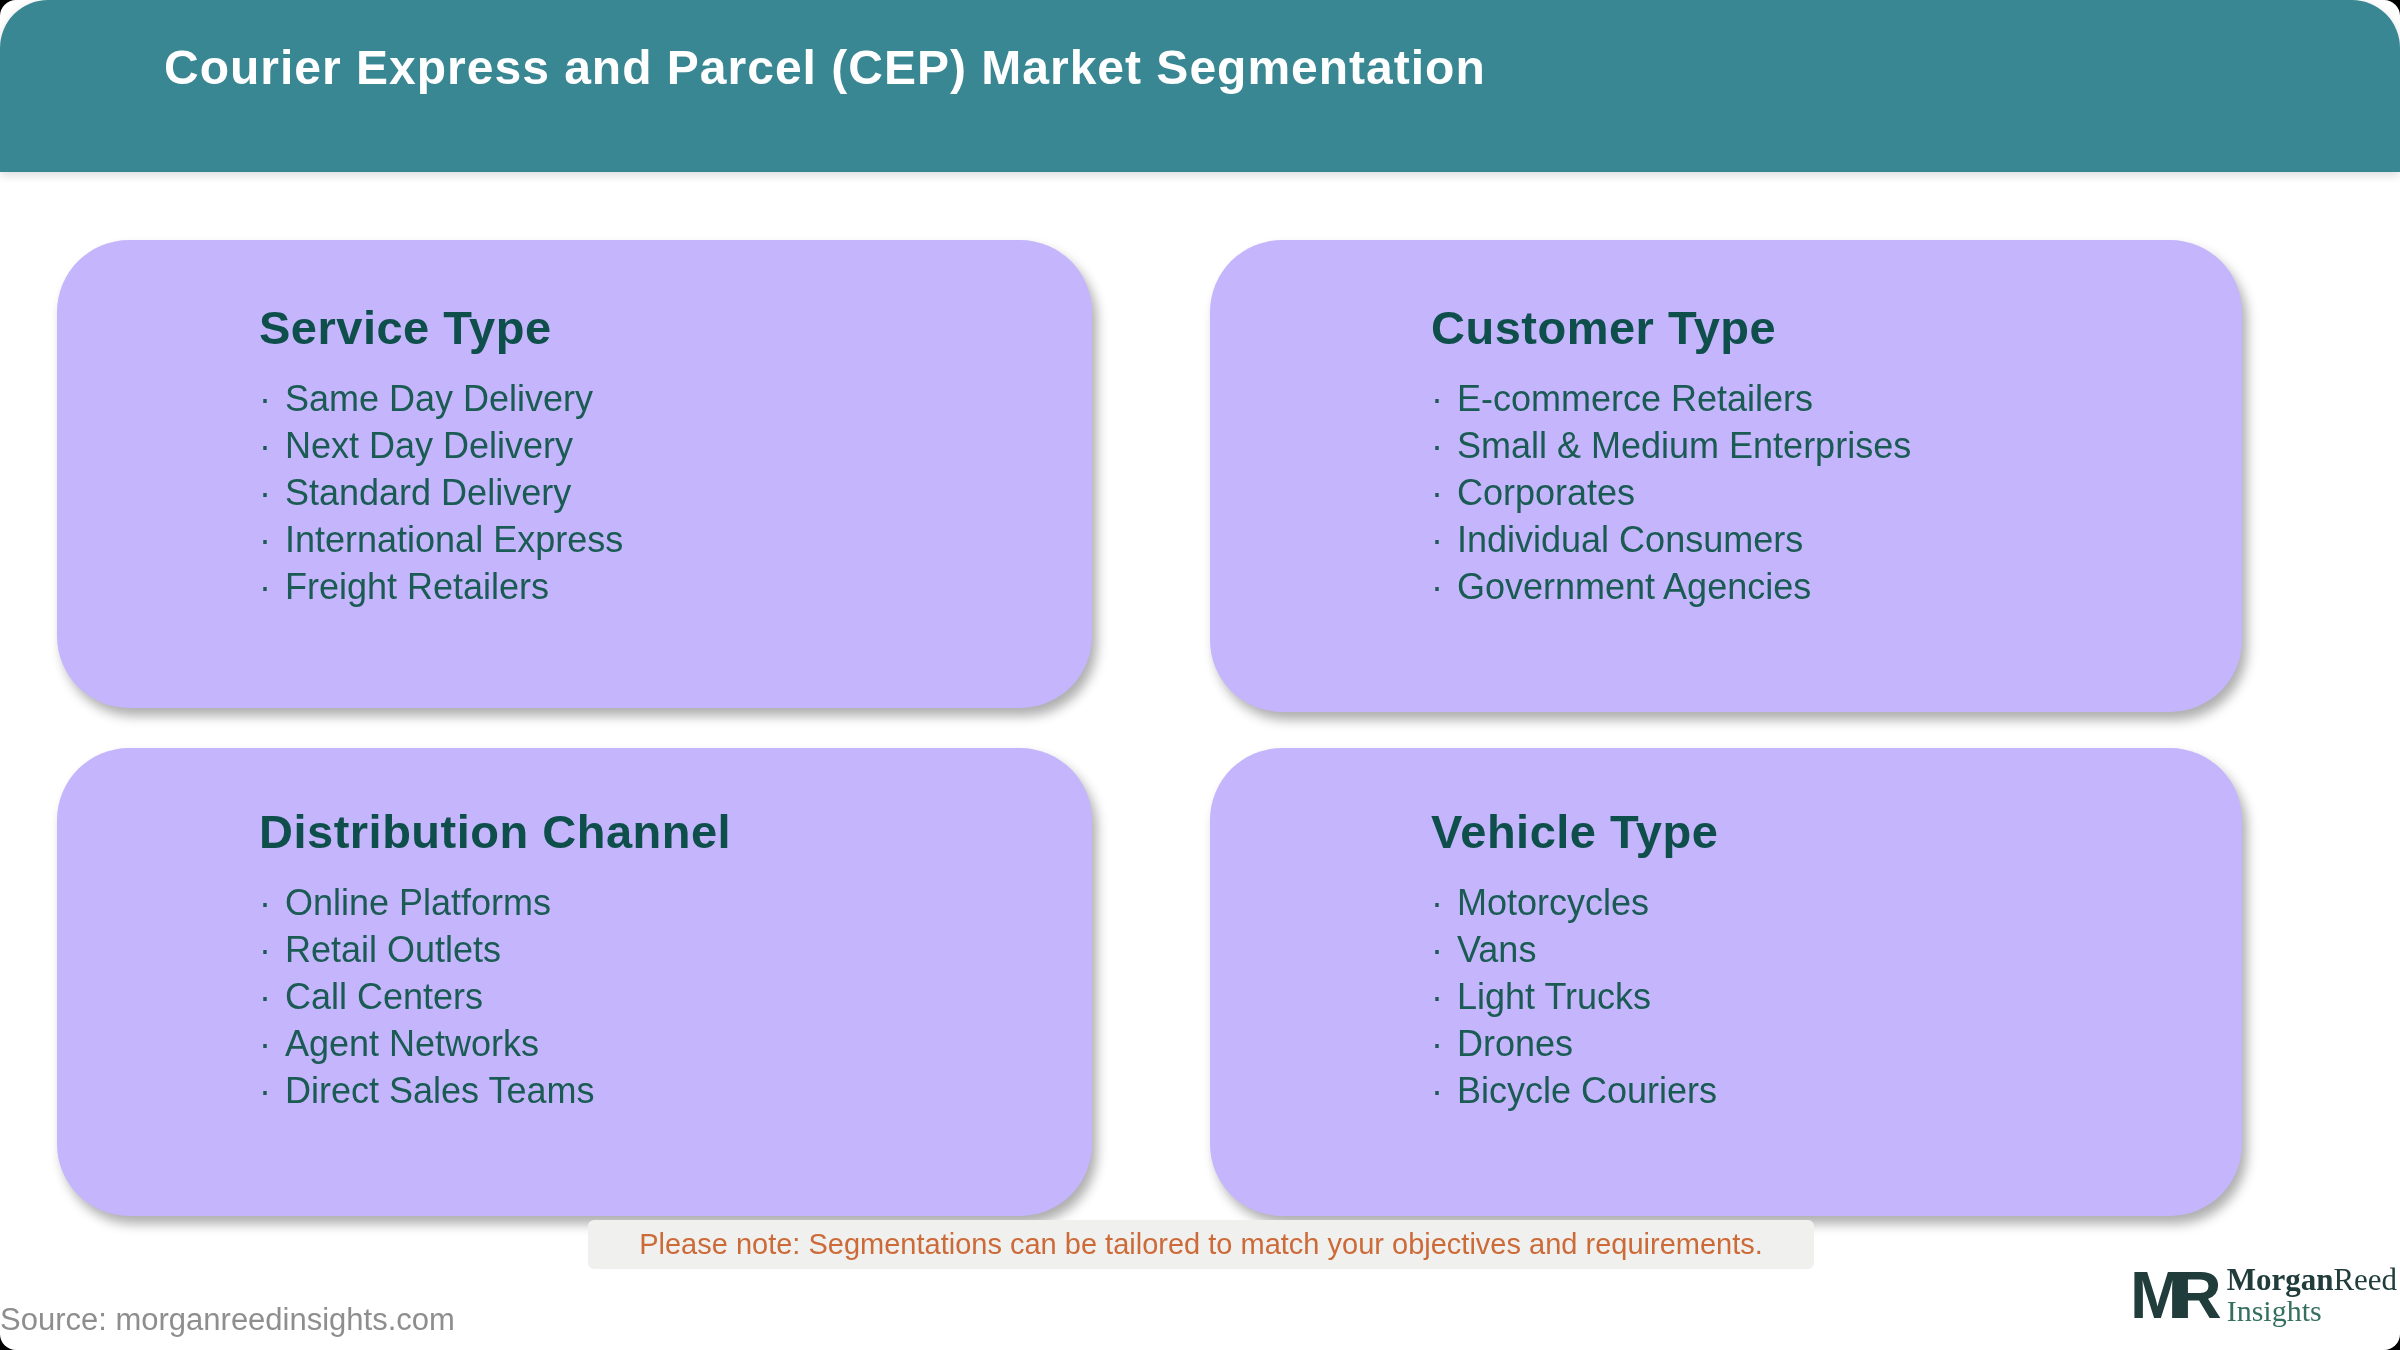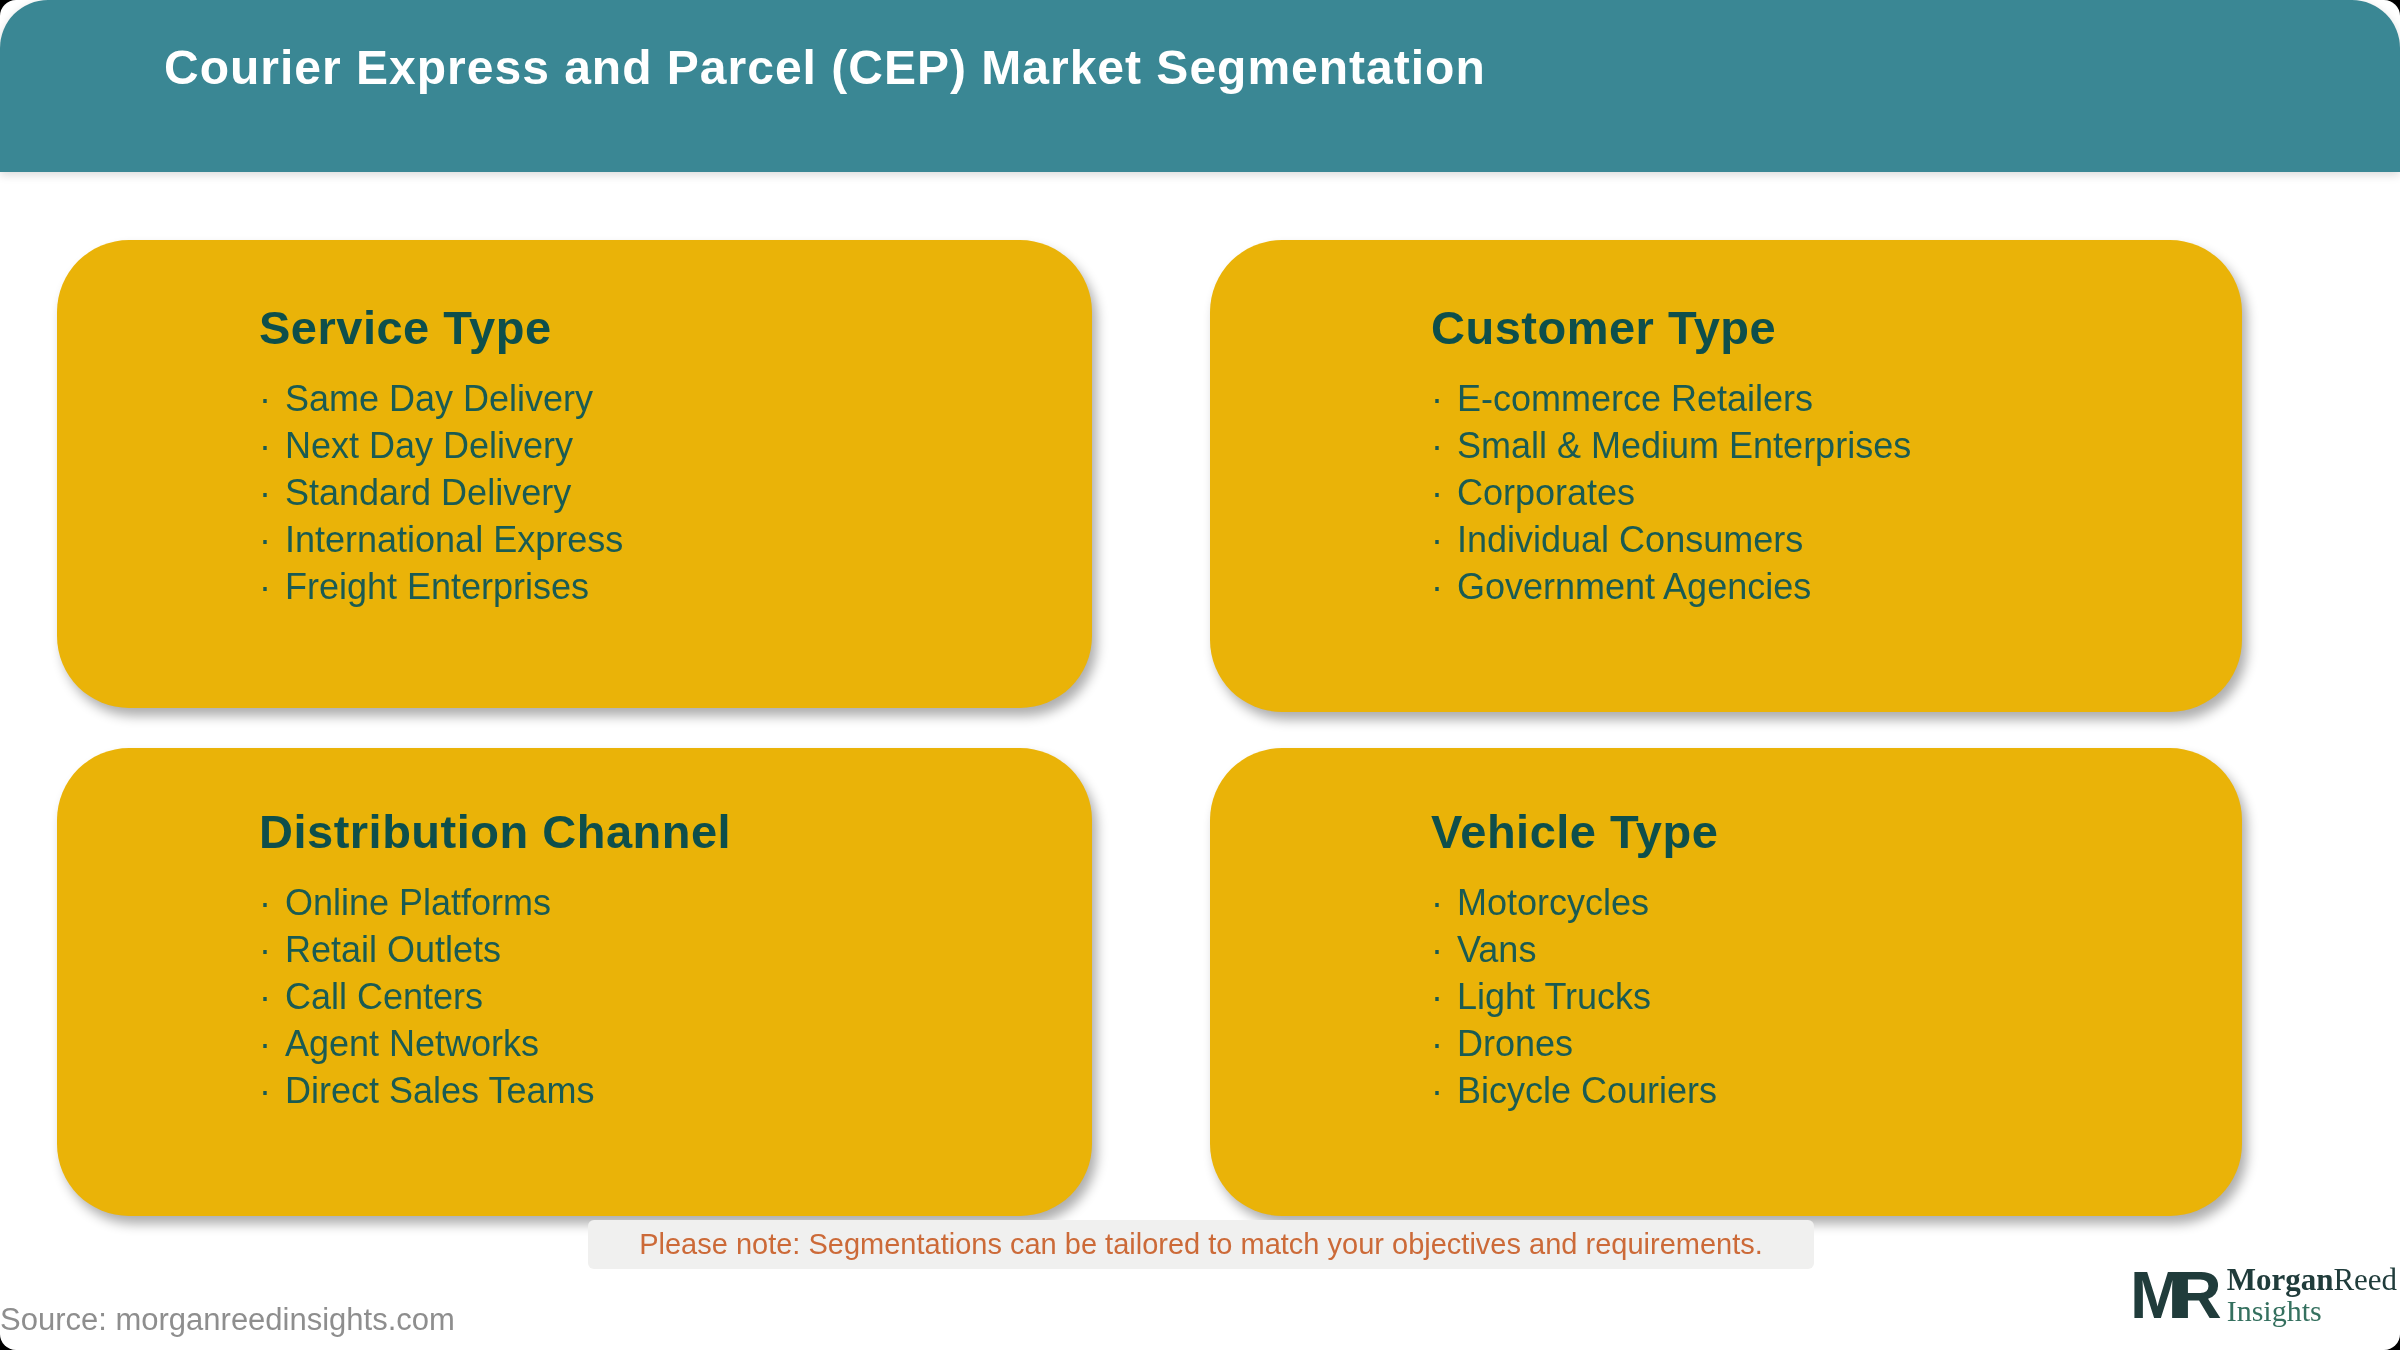--- a/index.html
+++ b/index.html
@@ -24,21 +24,21 @@
     box-shadow:0 3px 10px rgba(0,0,0,.15);
   }
   .header .title{
     position:absolute;left:132px;top:40px;
     font-size:48px;font-weight:bold;color:#ffffff;
     letter-spacing:1px;white-space:nowrap;margin-left:32px;
   }
   
   .card{
     position:absolute;
-    background:#eab308;
+    background:#c4b5fd;
     border-radius:72px;
     box-shadow:5px 8px 12px rgba(0,0,0,.32);
     box-sizing:border-box;
   }
   .card.tl{left:57px;  top:240px; width:1035px;height:468px; padding:60px 30px 0 202px;}
   .card.tr{left:1210px;top:240px; width:1032px;height:472px; padding:60px 30px 0 221px;}
   .card.bl{left:57px;  top:748px; width:1035px;height:468px; padding:56px 30px 0 202px;}
   .card.br{left:1210px;top:748px; width:1032px;height:468px; padding:56px 30px 0 221px;}
   .card h2{
     margin:0 0 20px 0;
@@ -109,21 +109,21 @@
       <li>
           <span class="bullet">·</span>
           <span>Standard Delivery</span>
         </li>
       <li>
           <span class="bullet">·</span>
           <span>International Express</span>
         </li>
       <li>
           <span class="bullet">·</span>
-          <span>Freight Enterprises</span>
+          <span>Freight Retailers</span>
         </li>
     </ul>
   </div>
 
   <div class="card tr">
     <h2>Customer Type</h2>
     <ul>
       <li>
           <span class="bullet">·</span>
           <span>E-commerce Retailers</span>

